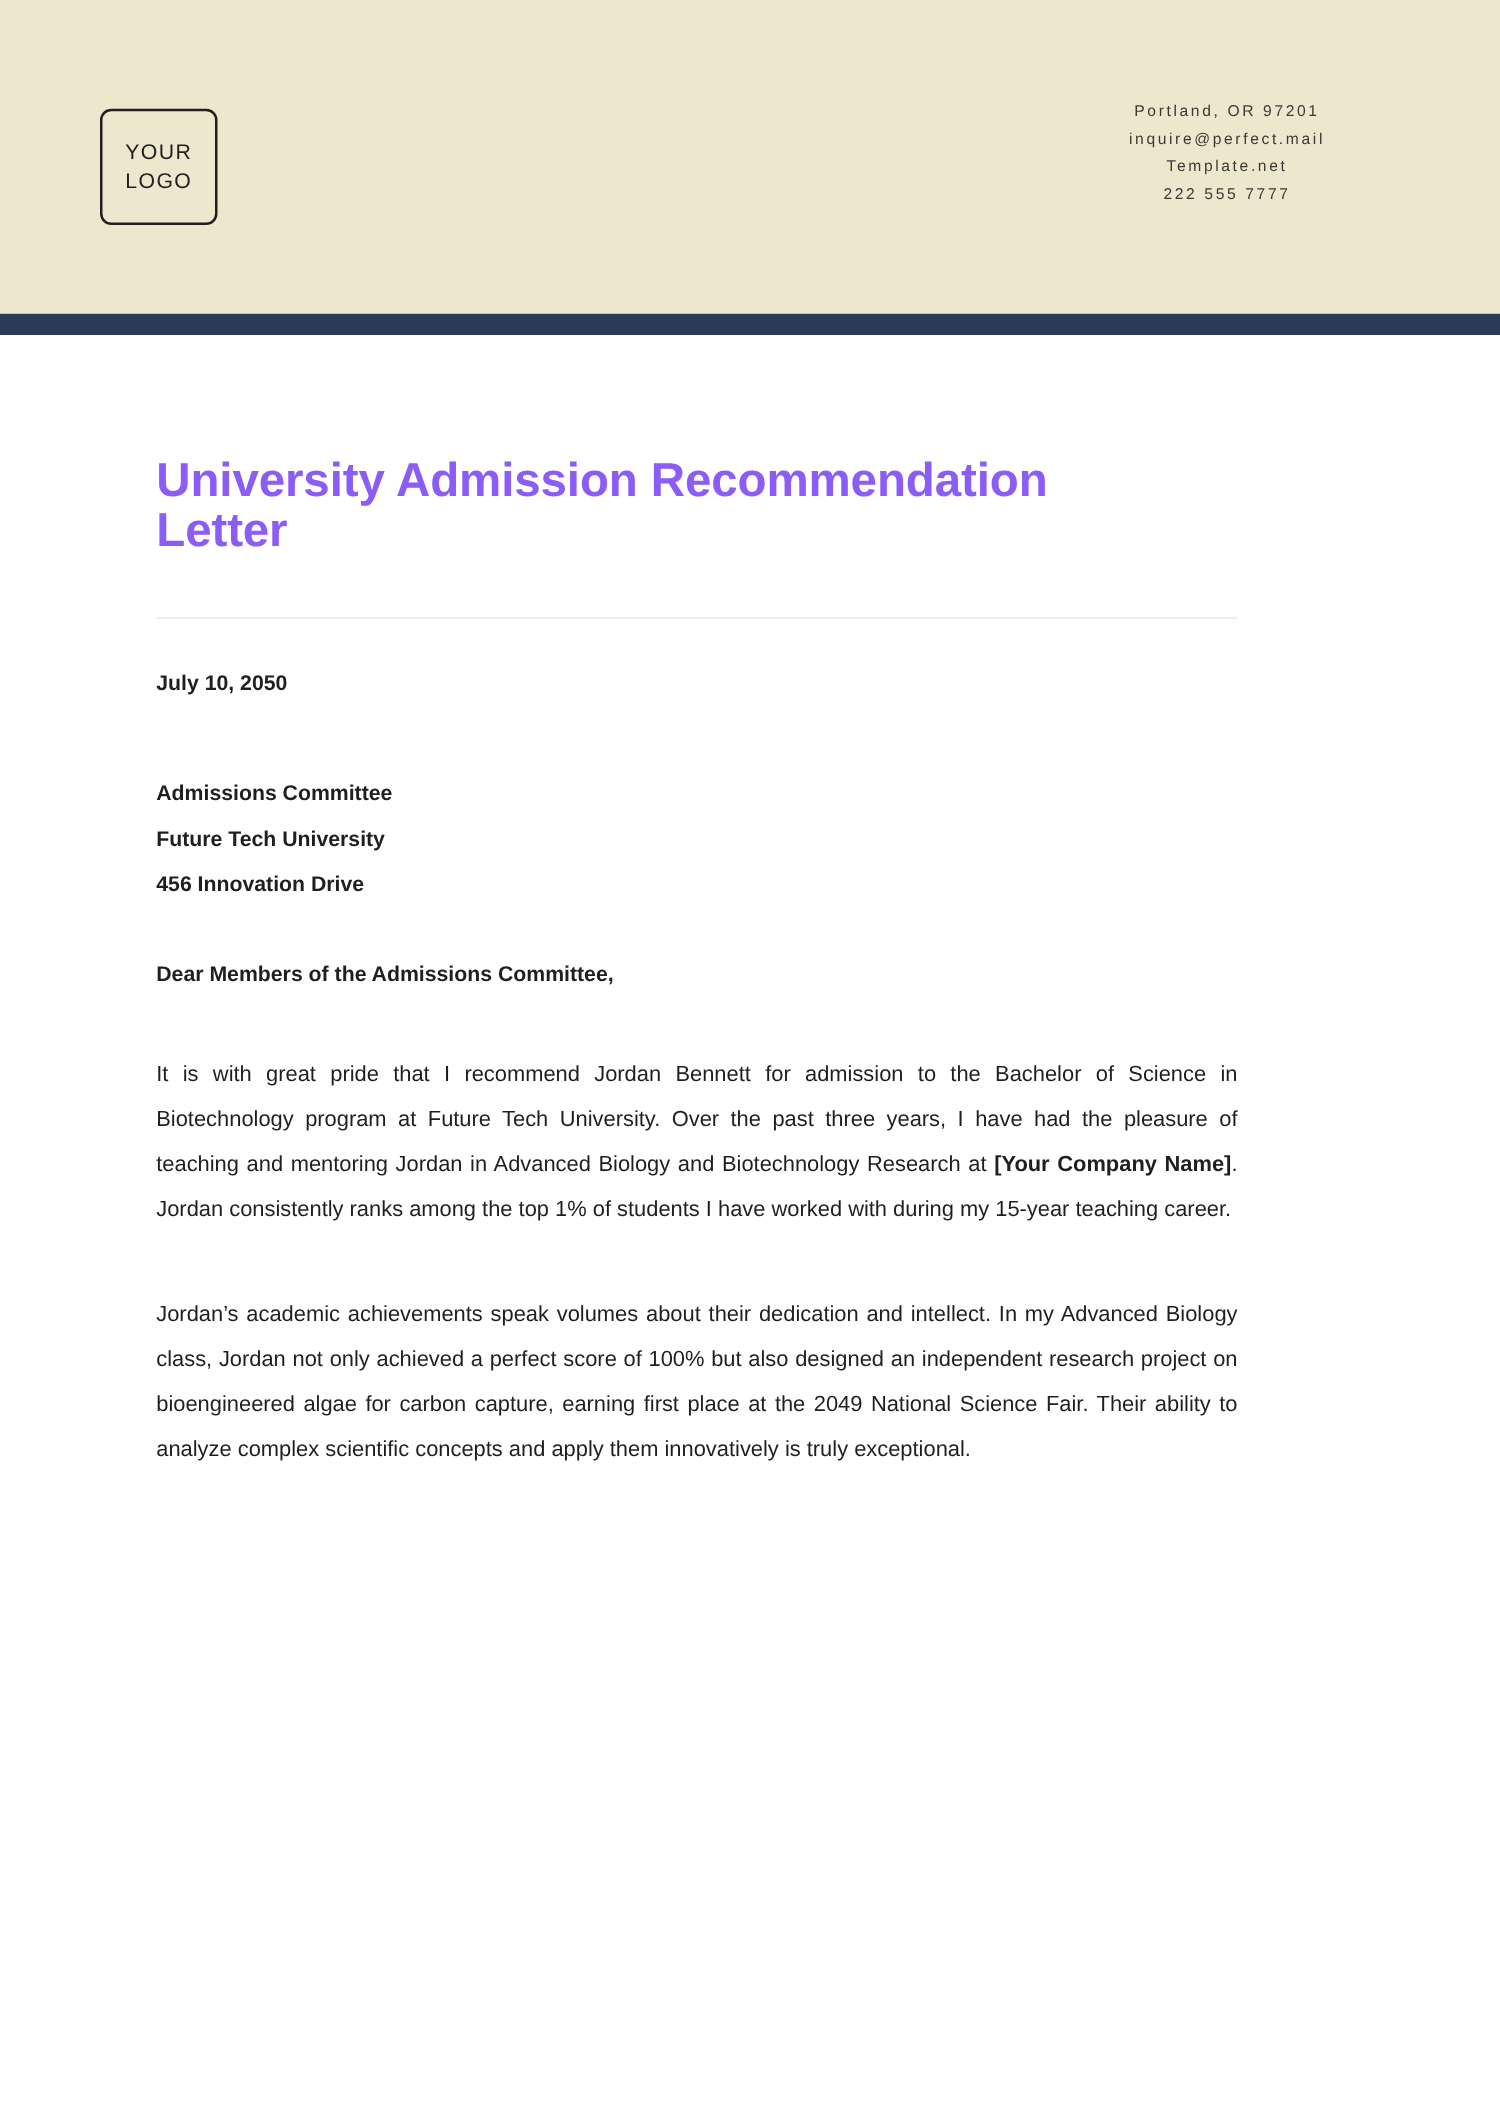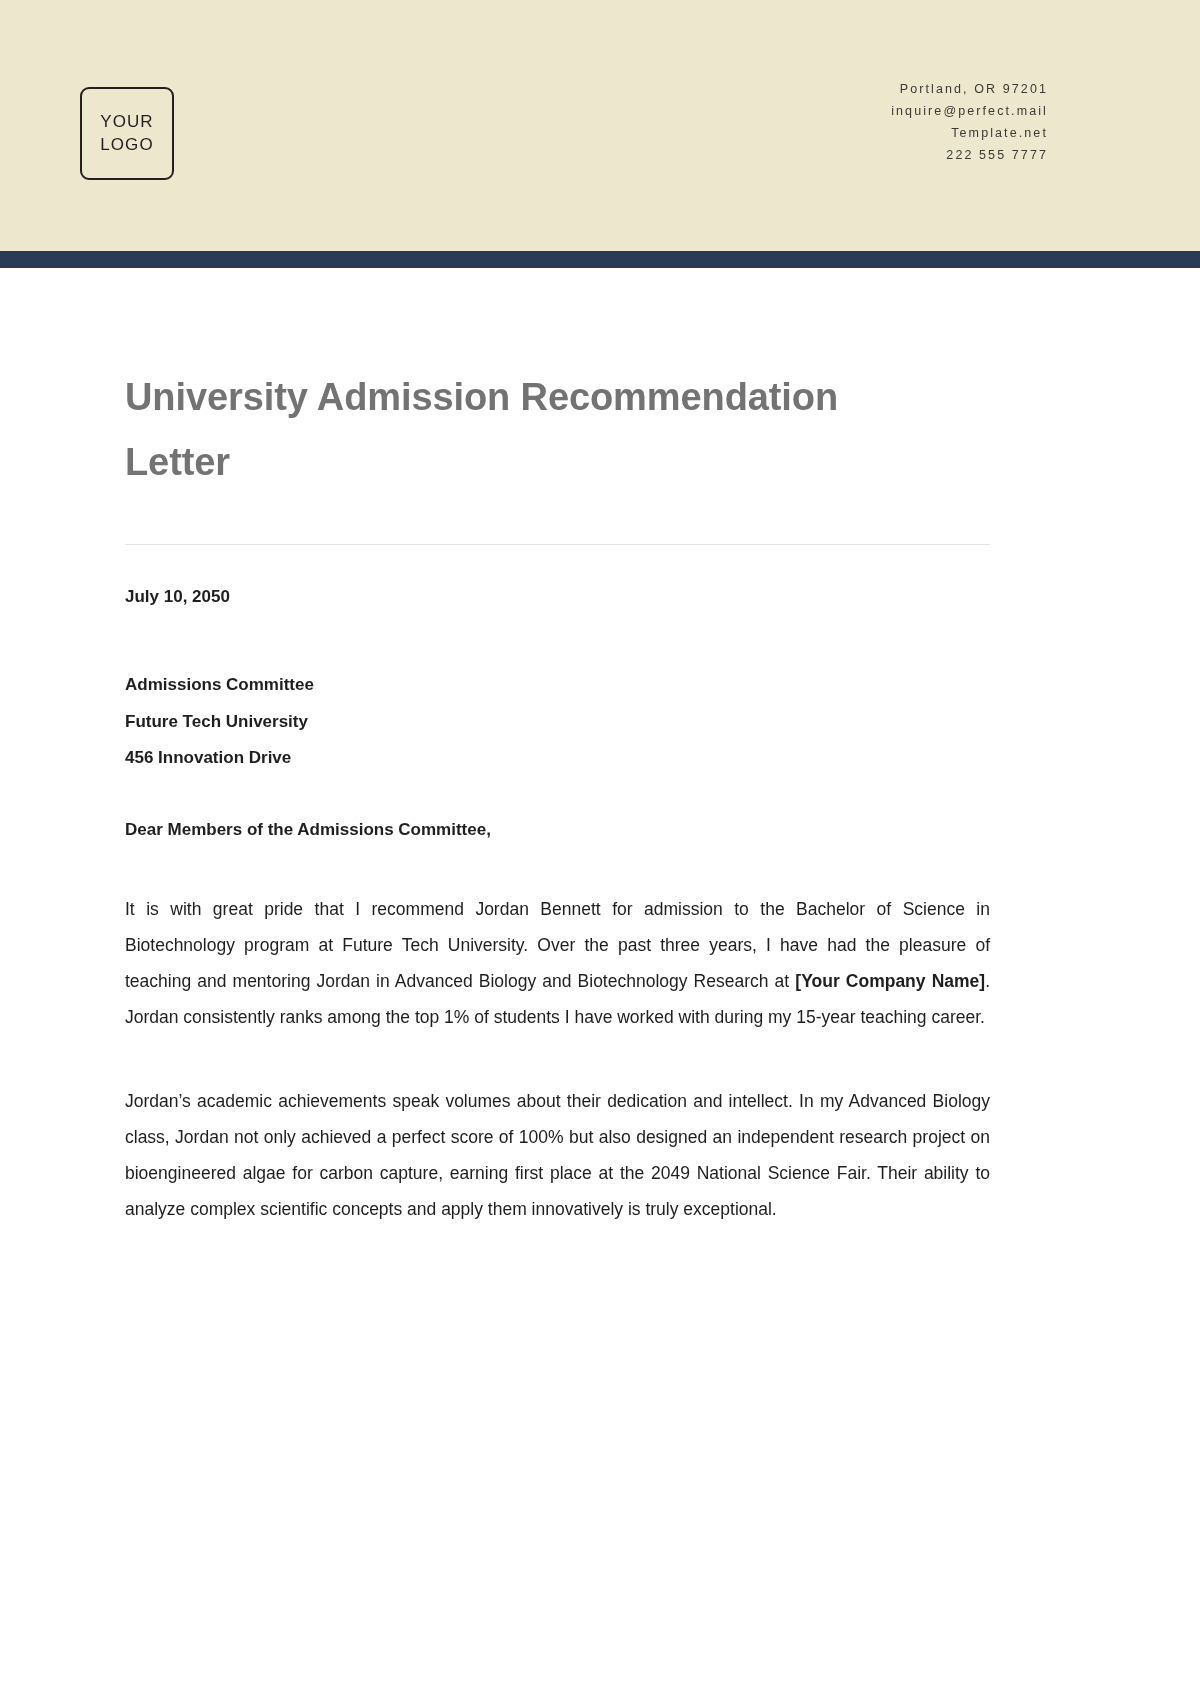--- a/index.html
+++ b/index.html
@@ -51,23 +51,23 @@
     font-size: 17px;
     letter-spacing: 1.1px;
     color: #231f20;
     line-height: 1.35;
     text-align: center;
     white-space: nowrap;
   }
 
   .contact-block {
     position: absolute;
-    right: 152px;
+    right: 140px;
     top: 78px;
-    text-align: right;
+    text-align: center;
   }
   .contact-line {
     font-family: "Liberation Sans", sans-serif;
     font-size: 12.5px;
     letter-spacing: 2.1px;
     color: #3c3a34;
     line-height: 22px;
     white-space: nowrap;
   }
 
@@ -94,22 +94,22 @@
     top: 0;
     width: 865px;
   }
 
   .doc-title {
     margin: 0;
     padding-top: 97px;
     font-family: "Liberation Sans Narrow", "Liberation Sans", sans-serif;
     font-size: 38px;
     font-weight: bold;
-    line-height: 65px;
-    color: #737373;
+    line-height: 40px;
+    color: #8b5cf6;
     letter-spacing: -0.1px;
     max-width: 790px;
   }
 
   .divider {
     margin-top: 49px;
     width: 865px;
     height: 1px;
     background: #e3e3e3;
   }

